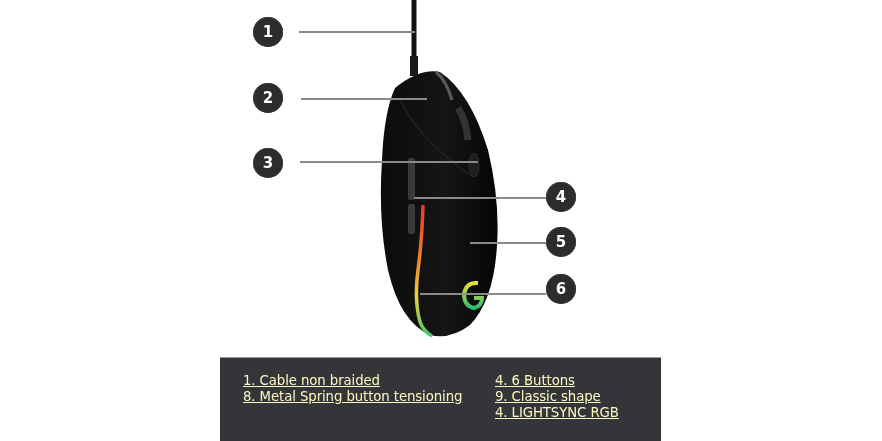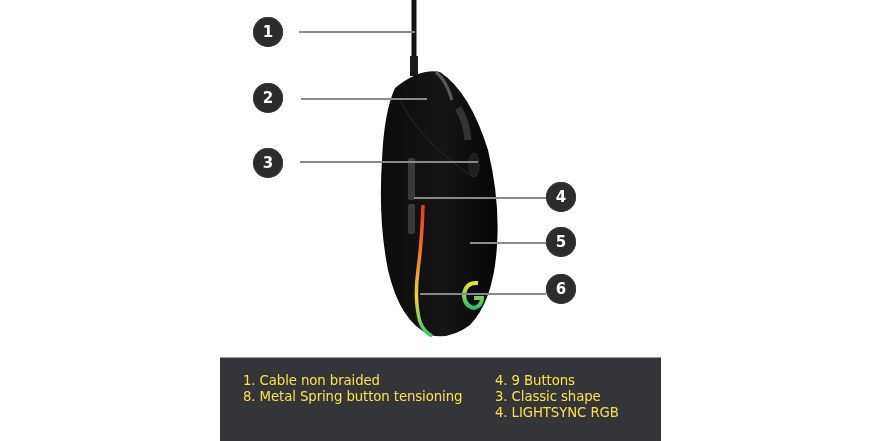--- a/index.html
+++ b/index.html
@@ -21,22 +21,22 @@
     .panel {
       position: absolute; left: 220px; top: 357px; width: 441px; height: 84px;
       background: #333538;
       border-top: 1px solid #9a9a9a;
       box-sizing: border-box;
     }
     .col { position: absolute; top: 15px; }
     .col.left { left: 23px; }
     .col.right { left: 275px; }
     .feat {
-      color: #fde047; font-family: "DejaVu Sans", sans-serif; font-size: 13.3px;
-      line-height: 16px; white-space: nowrap; letter-spacing: -0.1px;
+      color: #fef9c3; font-family: "DejaVu Sans", sans-serif; font-size: 13.3px;
+      line-height: 16px; white-space: nowrap; letter-spacing: -0.1px; text-decoration: underline;
     }
   </style>
 </head>
 <body>
 
 <div class="stage">
 
   <svg class="mouse-svg" viewBox="0 0 882 441" xmlns="http://www.w3.org/2000/svg">
     <defs>
       <linearGradient id="bodyGrad" x1="0" y1="0" x2="1" y2="0">
@@ -90,18 +90,18 @@
   <div class="callout" style="left:546px; top:182px;">4</div>
   <div class="callout" style="left:546px; top:227px;">5</div>
   <div class="callout" style="left:546px; top:274px;">6</div>
 
   <div class="panel">
     <div class="col left">
       <div class="feat">1. Cable non braided</div>
       <div class="feat">8. Metal Spring button tensioning</div>
     </div>
     <div class="col right">
-      <div class="feat">4. 9 Buttons</div>
-      <div class="feat">3. Classic shape</div>
+      <div class="feat">4. 6 Buttons</div>
+      <div class="feat">9. Classic shape</div>
       <div class="feat">4. LIGHTSYNC RGB</div>
     </div>
   </div>
 </div>
 
 </body></html>

